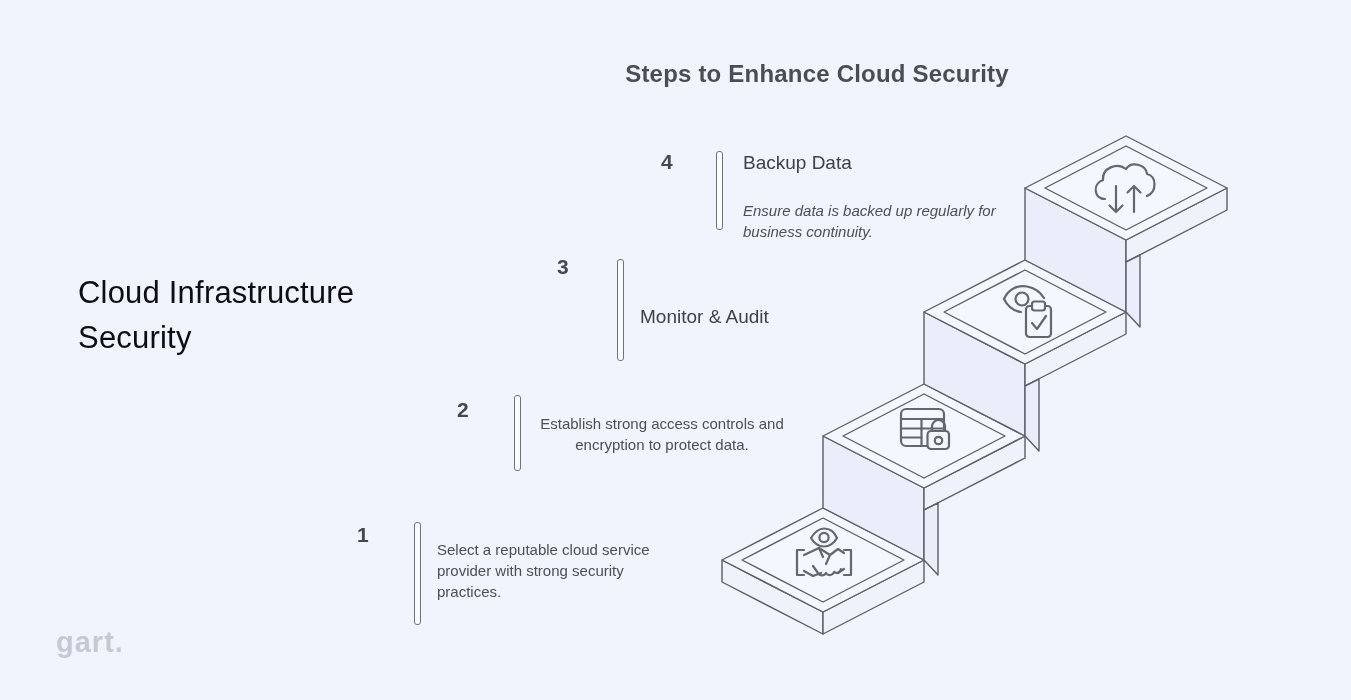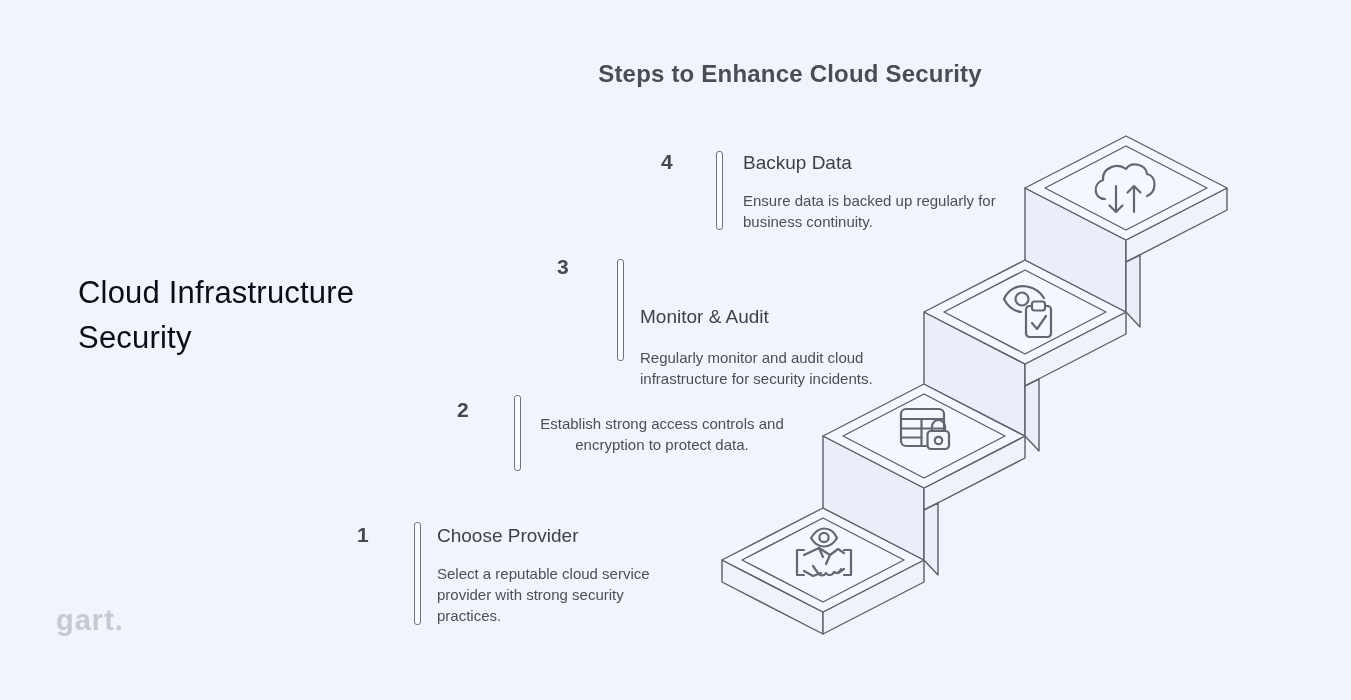--- a/index.html
+++ b/index.html
@@ -6,27 +6,27 @@
     --background:#f1f4fc; --platform-fill:#f4f7fd; --platform-side:#e9eefa;
     --platform-slab:#eef2fb; --outline:#5b5f69; --icon-stroke:#64676f;
     --heading-text:#0d0e13; --title-text:#494d54; --step-title-text:#3e4148;
     --body-text:#4c4f56; --number-text:#45484e; --logo-color:#c6c9d3;
     --bar-border:#6e727b; --bar-fill:#fbfcff;
   }
   html,body{margin:0;padding:0;}
   body{font-family:"Liberation Sans", sans-serif;}
   .canvas{position:relative;width:1351px;height:700px;background:var(--background);overflow:hidden;}
 
-  .main-title{position:absolute;left:540px;top:60px;width:500px;margin:0;text-align:center;
+  .main-title{position:absolute;left:567px;top:60px;width:500px;margin:0;text-align:center;
     font-size:24px;font-weight:bold;color:var(--title-text);letter-spacing:.2px;}
 
   .side-title{position:absolute;left:78px;top:270px;width:285px;
     font-size:31px;line-height:45px;font-weight:normal;color:var(--heading-text);letter-spacing:.2px;}
 
-  .logo{position:absolute;left:56px;top:604px;font-size:29px;font-weight:bold;
+  .logo{position:absolute;left:56px;top:626px;font-size:29px;font-weight:bold;
     color:var(--logo-color);letter-spacing:1px;}
 
   .step{position:absolute;}
   .step .num{position:absolute;left:0;top:0;font-size:21px;line-height:21px;font-weight:bold;color:var(--number-text);}
   .step .bar{position:absolute;width:5px;background:var(--bar-fill);
     border:1.5px solid var(--bar-border);border-radius:3px;}
   .step .body{position:absolute;}
   .step .title{font-size:19px;line-height:24px;font-weight:normal;color:var(--step-title-text);}
   .step .desc{font-size:15px;line-height:21px;color:var(--body-text);}
 
@@ -41,21 +41,21 @@
   .step-2 .desc{margin-top:14px;text-align:center;}
 
   .step-3{left:557px;top:256px;}
   .step-3 .bar{left:60px;top:3px;height:100px;}
   .step-3 .body{left:83px;top:16px;width:252px;margin-top:33px;}
   .step-3 .desc{margin-top:18px;}
 
   .step-4{left:661px;top:151px;}
   .step-4 .bar{left:55px;top:0;height:77px;}
   .step-4 .body{left:82px;top:0;width:264px;}
-  .step-4 .desc{margin-top:15px;}
+  .step-4 .desc{margin-top:25px;font-style:italic;}
 
   .stairs{position:absolute;left:0;top:0;}
   .face{fill:var(--platform-fill);stroke:var(--outline);stroke-width:1.4;stroke-linejoin:round;}
   .side{fill:var(--platform-side);stroke:var(--outline);stroke-width:1.4;stroke-linejoin:round;}
   .slab{fill:var(--platform-slab);stroke:var(--outline);stroke-width:1.4;stroke-linejoin:round;}
   .inner{fill:none;stroke:var(--outline);stroke-width:1.4;stroke-linejoin:round;}
   .ico{fill:none;stroke:var(--icon-stroke);stroke-width:2.2;stroke-linecap:round;stroke-linejoin:round;}
   .ico-fill{fill:var(--platform-fill);stroke:var(--icon-stroke);stroke-width:2.2;stroke-linecap:round;stroke-linejoin:round;}
 </style>
 </head>
@@ -66,39 +66,37 @@
   <h1 class="main-title">Steps to Enhance Cloud Security</h1>
 
   <div class="side-title">Cloud Infrastructure Security</div>
 
   <div class="logo">gart.</div>
 
   <div class="step step-1">
     <span class="num">1</span>
     <span class="bar"></span>
     <div class="body">
-      <div class="title">Choose Provider</div>
       <div class="desc">Select a reputable cloud service provider with strong security practices.</div>
     </div>
   </div>
 
   <div class="step step-2">
     <span class="num">2</span>
     <span class="bar"></span>
     <div class="body">
       <div class="desc">Establish strong access controls and encryption to protect data.</div>
     </div>
   </div>
 
   <div class="step step-3">
     <span class="num">3</span>
     <span class="bar"></span>
     <div class="body">
       <div class="title">Monitor &amp; Audit</div>
-      <div class="desc">Regularly monitor and audit cloud infrastructure for security incidents.</div>
     </div>
   </div>
 
   <div class="step step-4">
     <span class="num">4</span>
     <span class="bar"></span>
     <div class="body">
       <div class="title">Backup Data</div>
       <div class="desc">Ensure data is backed up regularly for business continuity.</div>
     </div>

